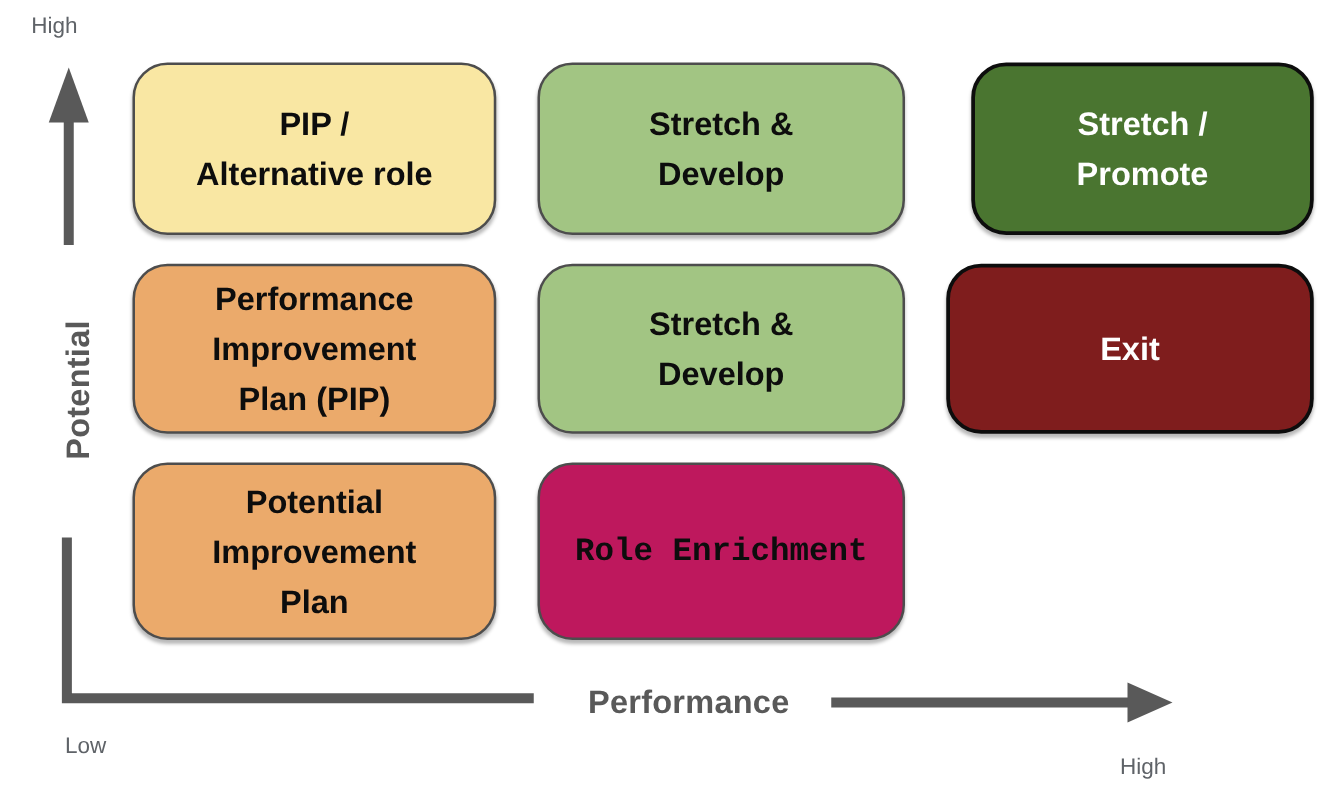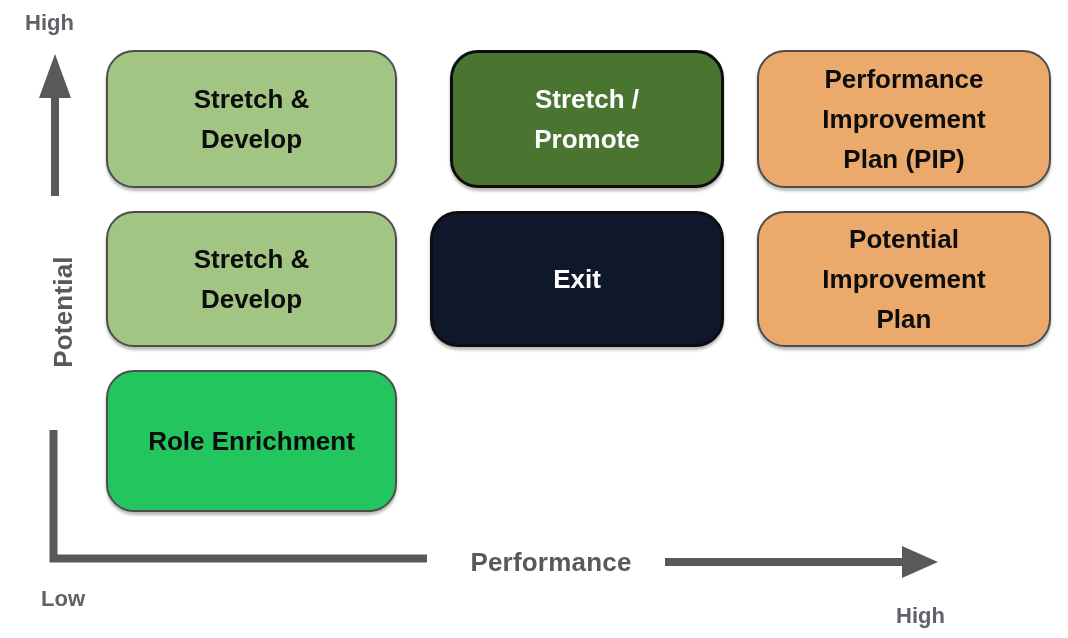--- a/index.html
+++ b/index.html
@@ -5,23 +5,23 @@
   * { margin: 0; padding: 0; box-sizing: border-box; }
   html, body { width: 1068px; height: 638px; background: #ffffff; overflow: hidden; }
   body { font-family: "Liberation Sans", sans-serif; position: relative; }
 
   #canvas { position: absolute; inset: 0; width: 1068px; height: 638px; }
 
   
   #axis-layer { position: absolute; left: 0; top: 0; width: 1068px; height: 638px; pointer-events: none; }
 
   
-  .end-label { position: absolute; color: #5f6368; font-size: 22px; font-weight: 700; }
+  .end-label { position: absolute; color: #5f6368; font-size: 18px; font-weight: 400; }
   #y-high-label { left: 25px; top: 10px; }
-  #y-low-label  { left: 41px; top: 586px; }
+  #y-low-label  { left: 52px; top: 586px; }
   #x-high-label { left: 896px; top: 603px; }
 
   
   .axis-title { position: absolute; color: #595959; font-weight: 700; font-size: 26px; letter-spacing: 0.2px; }
   #y-axis-title {
     left: 63px; top: 312px;
     transform: translate(-50%, -50%) rotate(-90deg);
     white-space: nowrap;
   }
   #x-axis-title {
@@ -73,43 +73,47 @@
   </svg>
 
   <div class="end-label" id="y-high-label">High</div>
   <div class="end-label" id="y-low-label">Low</div>
   <div class="end-label" id="x-high-label">High</div>
 
   <div class="axis-title" id="y-axis-title">Potential</div>
   <div class="axis-title" id="x-axis-title">Performance</div>
 
   <div id="matrix-grid">
+    <div class="cell" style="background: rgb(249, 231, 163); border: 2px solid rgb(77, 77, 77); color: rgb(13, 13, 13);">
+        <span class="cell-label">PIP /
+Alternative role</span>
+      </div>
     <div class="cell" style="background: rgb(162, 197, 131); border: 2px solid rgb(77, 77, 77); color: rgb(13, 13, 13);">
         <span class="cell-label">Stretch &amp;
 Develop</span>
       </div>
     <div class="cell" style="background: rgb(74, 117, 48); border: 3px solid rgb(13, 13, 13); color: rgb(255, 255, 255); margin-left: 20px;">
         <span class="cell-label">Stretch /
 Promote</span>
       </div>
     <div class="cell" style="background: rgb(235, 170, 107); border: 2px solid rgb(77, 77, 77); color: rgb(13, 13, 13);">
         <span class="cell-label">Performance
 Improvement
 Plan (PIP)</span>
       </div>
     <div class="cell" style="background: rgb(162, 197, 131); border: 2px solid rgb(77, 77, 77); color: rgb(13, 13, 13);">
         <span class="cell-label">Stretch &amp;
 Develop</span>
       </div>
-    <div class="cell" style="background: #0f172a; border: 3px solid rgb(13, 13, 13); color: rgb(255, 255, 255);">
+    <div class="cell" style="background: #7f1d1d; border: 3px solid rgb(13, 13, 13); color: rgb(255, 255, 255);">
         <span class="cell-label">Exit</span>
       </div>
     <div class="cell" style="background: rgb(235, 170, 107); border: 2px solid rgb(77, 77, 77); color: rgb(13, 13, 13);">
         <span class="cell-label">Potential
 Improvement
 Plan</span>
       </div>
-    <div class="cell" style="background: #22c55e; border: 2px solid rgb(77, 77, 77); color: rgb(13, 13, 13);">
+    <div class="cell" style="background: #be185d; border: 2px solid rgb(77, 77, 77); color: rgb(13, 13, 13); font-family: Liberation Mono, monospace;">
         <span class="cell-label">Role Enrichment</span>
       </div>
   </div>
 
 </div>
 
 </body></html>

